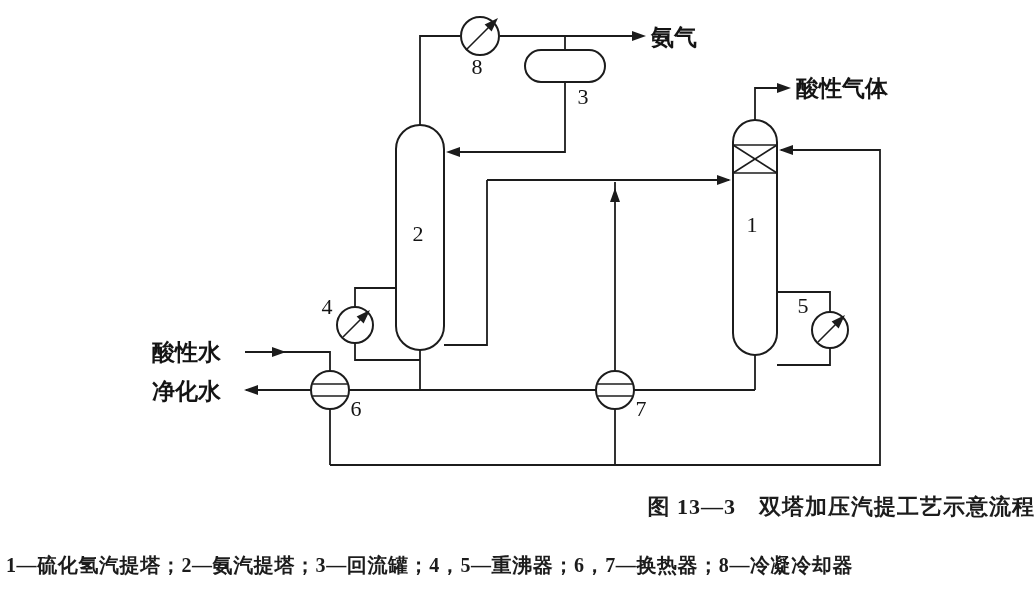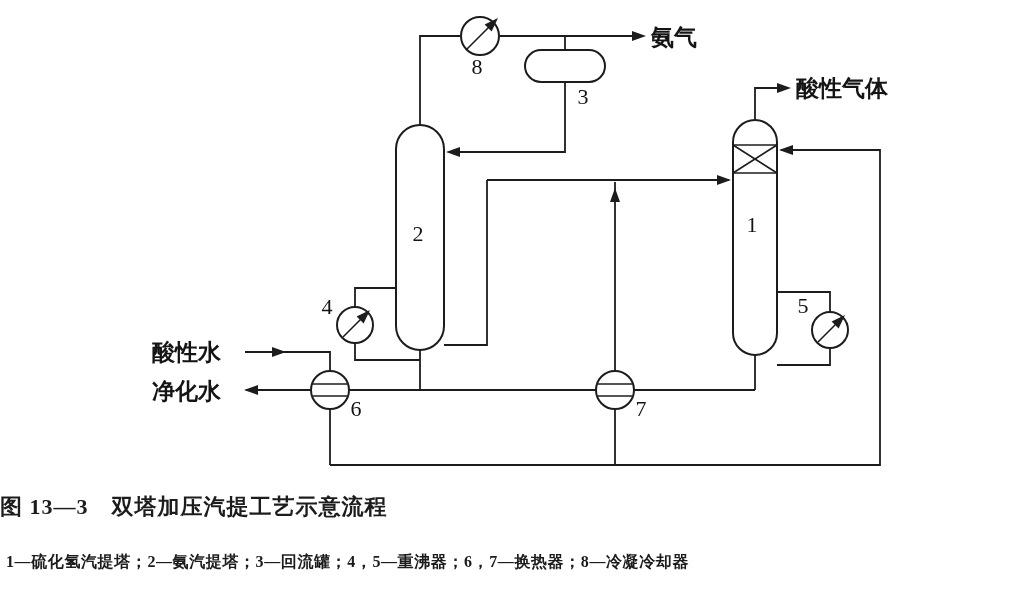--- a/index.html
+++ b/index.html
@@ -12,26 +12,26 @@
   svg{position:absolute;top:0;left:0;}
   .pipe{fill:none;stroke:#1c1c1c;stroke-width:1.8;}
   .vessel{fill:#ffffff;stroke:#1c1c1c;stroke-width:2;}
   .internal{fill:none;stroke:#1c1c1c;stroke-width:1.6;}
   .arrow{fill:#1c1c1c;stroke:none;}
   text{fill:#141414;}
   .num{font-size:22px;font-family:"Liberation Serif","DejaVu Serif",serif;}
   .cn{font-size:23px;font-weight:bold;font-family:"Liberation Serif","DejaVu Serif",serif;}
   .caption{
     position:absolute;top:492px;left:0;width:1035px;box-sizing:border-box;
-    text-align:left;
+    text-align:right;
     font-size:22px;font-weight:bold;letter-spacing:1px;
   }
   .legend{
     position:absolute;top:552px;left:6px;right:0;
-    font-size:16px;font-weight:bold;letter-spacing:0.6px;white-space:nowrap;
+    font-size:20px;font-weight:bold;letter-spacing:0.6px;white-space:nowrap;
   }
 </style>
 </head>
 <body>
 
 <div>
 
   <svg width="1035" height="545" viewBox="0 0 1035 545">
 
     <g>

